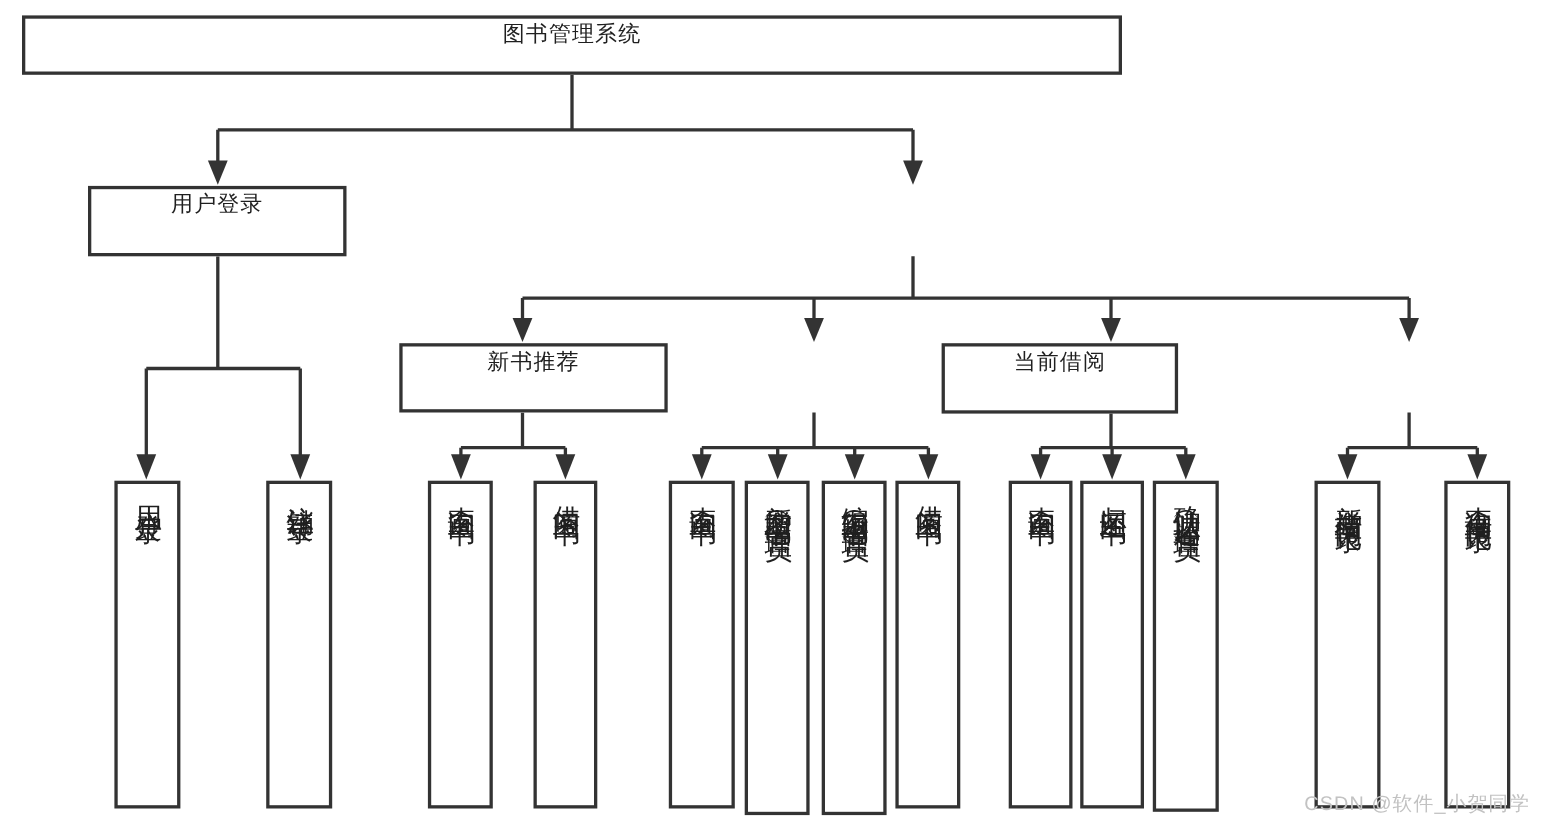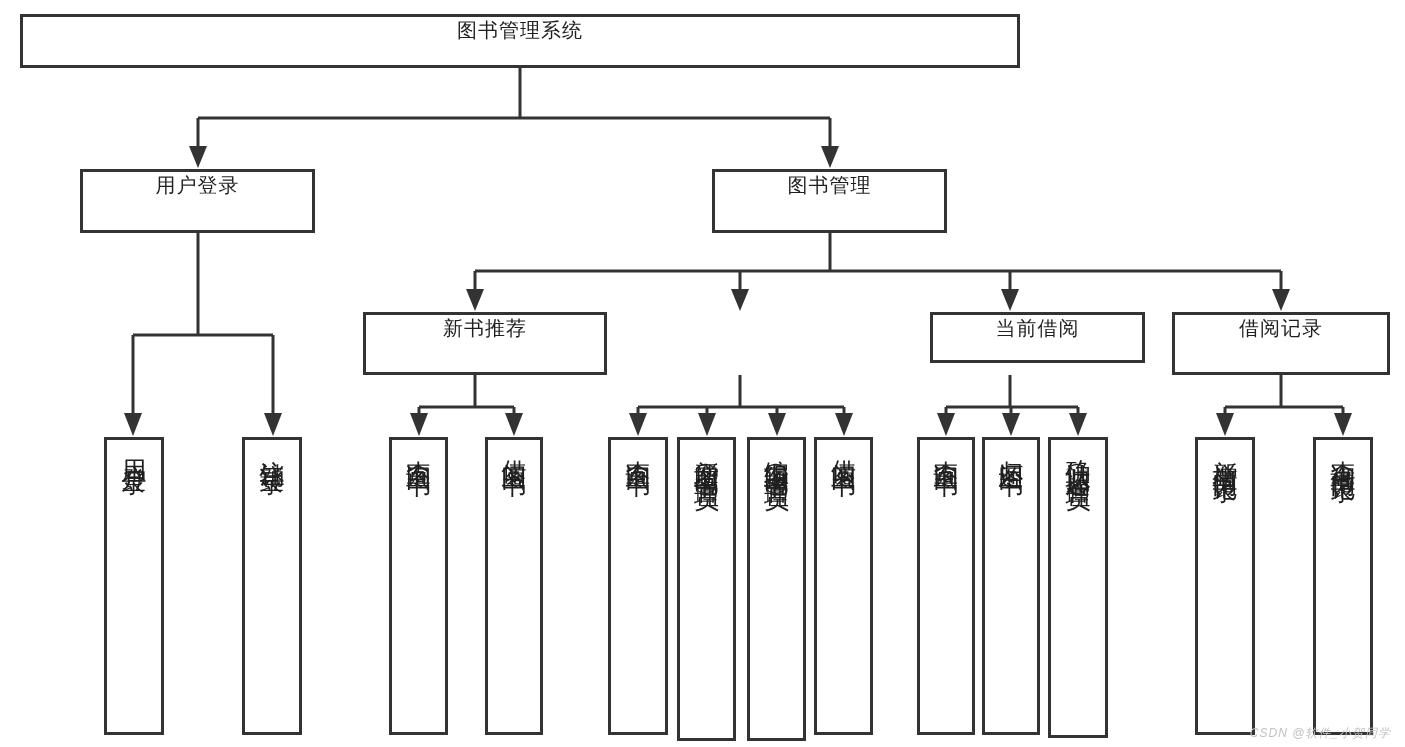--- a/index.html
+++ b/index.html
@@ -35,25 +35,24 @@
   .vtext{
     writing-mode:vertical-rl;
     text-orientation:mixed;
     letter-spacing:4px;
     line-height:1;
   }
   .watermark{
     position:absolute;
     right:14px;bottom:5px;
     color:var(--watermark);
-    font-size:12px;
+    font-size:18px;
     letter-spacing:1px;
     z-index:5;
     white-space:nowrap;
-    font-style:italic;
   }
 </style>
 </head>
 <body>
 
 <div class="canvas">
 
   <svg class="connectors" viewBox="0 0 1405 747">
 
     <g>
@@ -104,32 +103,26 @@
     </g>
   </svg>
 
   <div class="box" style="left:20px;top:14px;width:1000px;height:54px">
     <span>图书管理系统</span>
   </div>
 
   <div class="box" style="left:80px;top:169px;width:235px;height:64px">
     <span>用户登录</span>
   </div>
-  <div class="box" style="left:712px;top:169px;width:235px;height:64px">
-    <span>图书管理</span>
-  </div>
 
   <div class="box" style="left:363px;top:312px;width:244px;height:63px">
     <span>新书推荐</span>
   </div>
-  <div class="box" style="left:930px;top:312px;width:215px;height:51px">
+  <div class="box" style="left:856px;top:312px;width:215px;height:64px">
     <span>当前借阅</span>
-  </div>
-  <div class="box" style="left:1172px;top:312px;width:218px;height:63px">
-    <span>借阅记录</span>
   </div>
 
   <div class="box leaf" style="left:104px;top:437px;width:60px;height:298px">
     <span class="vtext">用户登录</span>
   </div>
   <div class="box leaf" style="left:242px;top:437px;width:60px;height:298px">
     <span class="vtext">注销登录</span>
   </div>
 
   <div class="box leaf" style="left:389px;top:437px;width:59px;height:298px">

